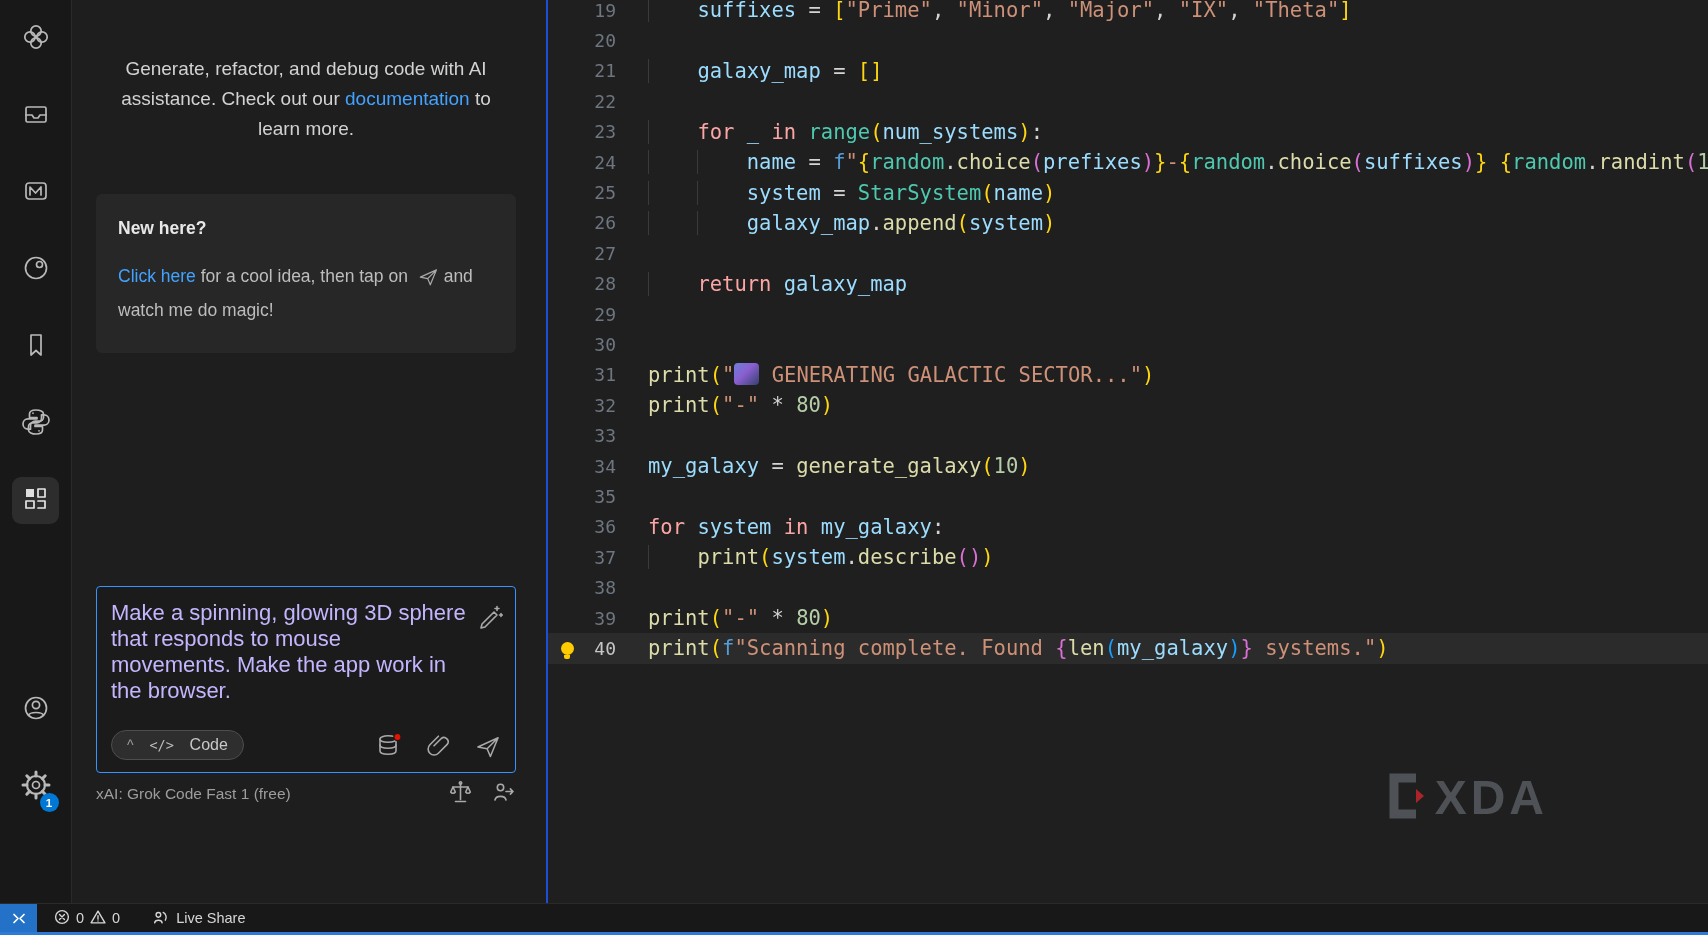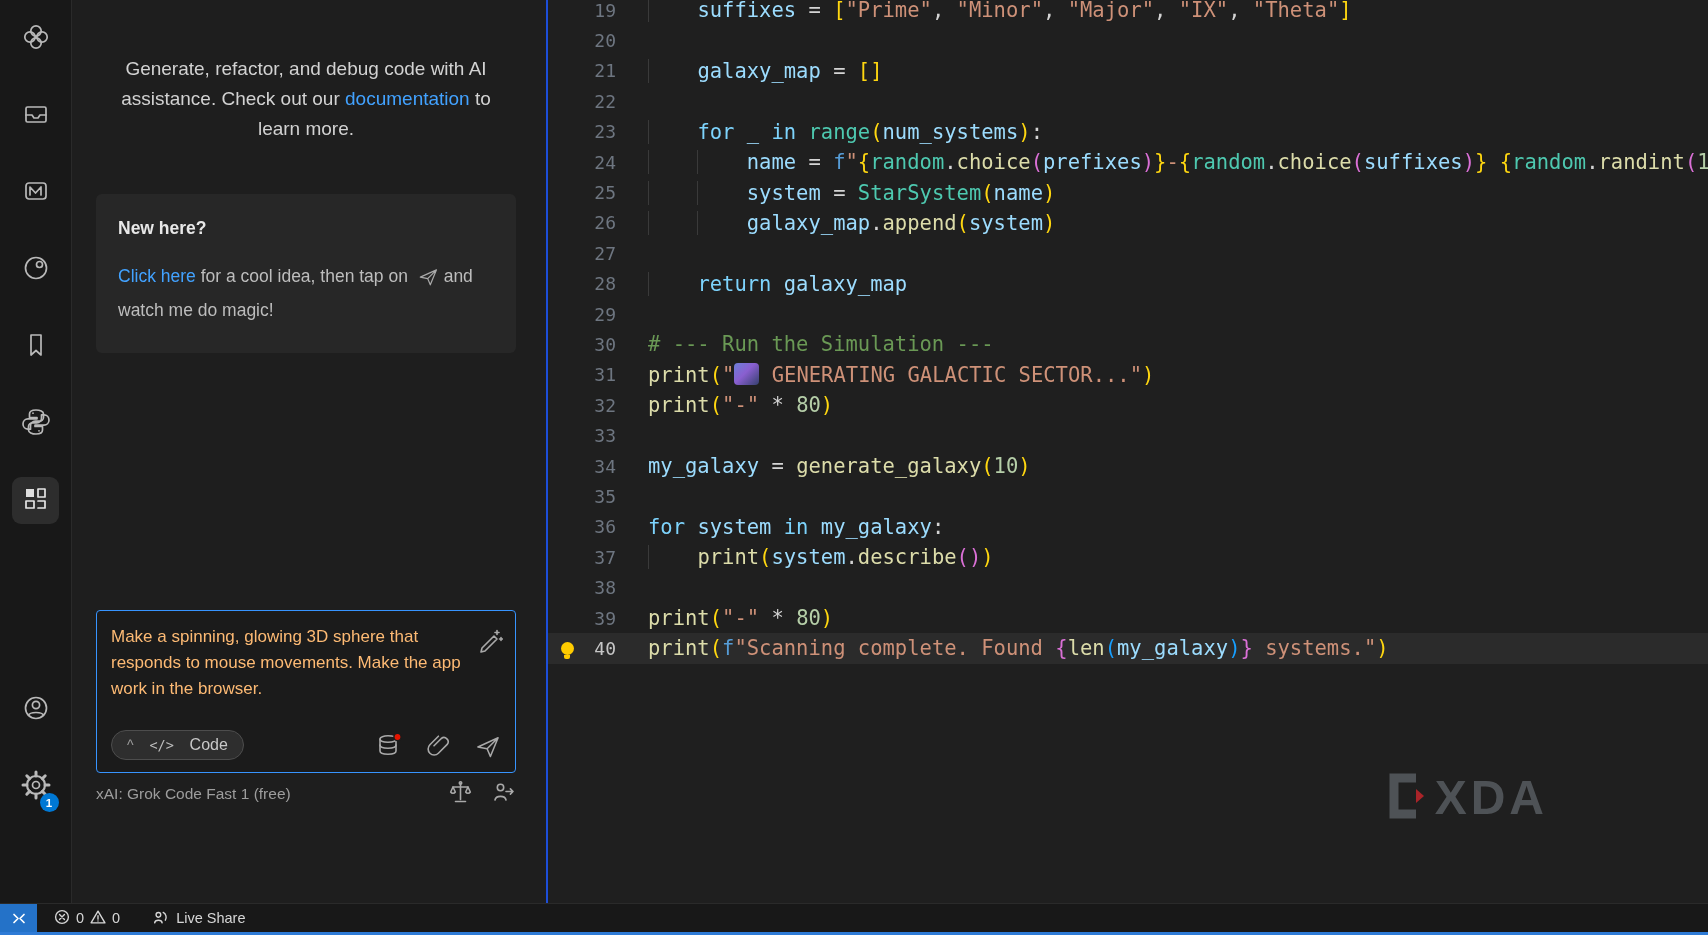--- a/index.html
+++ b/index.html
@@ -21,21 +21,21 @@
   .sidebar { width: 476px; flex: none; background: #1e1e1e; border-right: 2px solid #1d4ed8; display: flex; flex-direction: column; padding: 0 30px 0 24px; }
   .intro { margin: 54px auto 0; width: 372px; text-align: center; font-size: 19px; line-height: 30px; color: #d2d2d2; }
   a.link { color: #42a2ff; text-decoration: none; cursor: pointer; }
   .card { margin-top: 50px; background: #272727; border-radius: 6px; padding: 24px 22px 28px; }
   .card-title { font-size: 17.5px; font-weight: 700; color: #e8e8e8; }
   .card-body { margin-top: 22px; font-size: 17.5px; line-height: 30px; color: #bdbdbd; }
   .inline-icon { display: inline-block; vertical-align: -4px; margin-left: 4px; }
   .inline-icon svg, .gray-icon svg { stroke: #a9a9a9; fill: none; stroke-width: 1.6; stroke-linecap: round; stroke-linejoin: round; }
 
   .input-box { margin-top: auto; border: 1px solid #3794ff; border-radius: 4px; background: #1b1b1b; padding: 13px 14px 12px; position: relative; }
-  .input-text { font-size: 17px; line-height: 26px; color: #fdba74; width: 355px; min-height: 80px; cursor: text; }
+  .input-text { font-size: 22px; line-height: 26px; color: #c4b5fd; width: 355px; min-height: 80px; cursor: text; }
   .wand { position: absolute; top: 16px; right: 12px; cursor: pointer; }
   .input-toolbar { display: flex; align-items: center; margin-top: 26px; }
   .mode-pill { display: inline-flex; align-items: center; gap: 9px; background: #2e2e2e; border: 1px solid #4d4d4d; border-radius: 16px; padding: 5px 15px; color: #c8c8c8; font-size: 16px; cursor: pointer; }
   .mode-pill .caret { font-size: 14px; color: #9c9c9c; }
   .mode-pill .glyph { font-family: "DejaVu Sans Mono", monospace; font-size: 13.5px; color: #bdbdbd; }
   .toolbar-icons { margin-left: auto; display: flex; align-items: center; gap: 23px; }
   .tb-icon { cursor: pointer; position: relative; display: flex; }
   .model-row { display: flex; align-items: center; margin-top: 6px; margin-bottom: 94px; }
   .model-label { font-size: 15.5px; color: #9d9d9d; cursor: pointer; }
   .model-icons { margin-left: auto; display: flex; gap: 18px; }
@@ -60,21 +60,21 @@
   
   .status-bar { height: 29px; background: #181818; border-top: 1px solid #2a2a2a; display: flex; align-items: center; font-size: 14.5px; color: #d6d6d6; flex: none; }
   .remote { width: 37px; height: 100%; background: #2472c8; display: flex; align-items: center; justify-content: center; cursor: pointer; flex: none; }
   .sb-item { display: flex; align-items: center; gap: 6px; padding: 0 9px; height: 100%; cursor: pointer; }
   .sb-item svg { stroke: #d6d6d6; fill: none; stroke-width: 1.3; stroke-linecap: round; stroke-linejoin: round; }
   .problems { margin-left: 8px; }
   .live-share { margin-left: 14px; gap: 8px; }
   .bottom-strip { height: 3px; background: #2e7bd6; flex: none; }
 </style>
 <style>.tok.p{color:#d4d4d4}
-.tok.k{color:#7dd3fc}
+.tok.k{color:#fca5a5}
 .tok.f{color:#dcdcaa}
 .tok.v{color:#9cdcfe}
 .tok.s{color:#ce9178}
 .tok.n{color:#b5cea8}
 .tok.c{color:#6a9955}
 .tok.t{color:#4ec9b0}
 .tok.kb{color:#569cd6}
 .tok.b1{color:#ffd710}
 .tok.b2{color:#da70d6}
 .tok.b3{color:#179fff}
@@ -245,21 +245,21 @@
           <div class="code-line"><span class="glyph"></span><span class="lnum">20</span><span class="ltext"><span class="guide" style="left: 0px;"></span></span></div>
           <div class="code-line"><span class="glyph"></span><span class="lnum">21</span><span class="ltext"><span class="guide" style="left: 0px;"></span><span class="tok p">    </span><span class="tok v">galaxy_map</span><span class="tok p"> = </span><span class="tok b1">[]</span></span></div>
           <div class="code-line"><span class="glyph"></span><span class="lnum">22</span><span class="ltext"><span class="guide" style="left: 0px;"></span></span></div>
           <div class="code-line"><span class="glyph"></span><span class="lnum">23</span><span class="ltext"><span class="guide" style="left: 0px;"></span><span class="tok p">    </span><span class="tok k">for</span><span class="tok p"> </span><span class="tok v">_</span><span class="tok p"> </span><span class="tok k">in</span><span class="tok p"> </span><span class="tok t">range</span><span class="tok b1">(</span><span class="tok v">num_systems</span><span class="tok b1">)</span><span class="tok p">:</span></span></div>
           <div class="code-line"><span class="glyph"></span><span class="lnum">24</span><span class="ltext"><span class="guide" style="left: 0px;"></span><span class="guide" style="left: 49.4px;"></span><span class="tok p">        </span><span class="tok v">name</span><span class="tok p"> = </span><span class="tok kb">f</span><span class="tok s">"</span><span class="tok b1">{</span><span class="tok t">random</span><span class="tok p">.</span><span class="tok f">choice</span><span class="tok b2">(</span><span class="tok v">prefixes</span><span class="tok b2">)</span><span class="tok b1">}</span><span class="tok s">-</span><span class="tok b1">{</span><span class="tok t">random</span><span class="tok p">.</span><span class="tok f">choice</span><span class="tok b2">(</span><span class="tok v">suffixes</span><span class="tok b2">)</span><span class="tok b1">}</span><span class="tok s"> </span><span class="tok b1">{</span><span class="tok t">random</span><span class="tok p">.</span><span class="tok f">randint</span><span class="tok b2">(</span><span class="tok n">1</span></span></div>
           <div class="code-line"><span class="glyph"></span><span class="lnum">25</span><span class="ltext"><span class="guide" style="left: 0px;"></span><span class="guide" style="left: 49.4px;"></span><span class="tok p">        </span><span class="tok v">system</span><span class="tok p"> = </span><span class="tok t">StarSystem</span><span class="tok b1">(</span><span class="tok v">name</span><span class="tok b1">)</span></span></div>
           <div class="code-line"><span class="glyph"></span><span class="lnum">26</span><span class="ltext"><span class="guide" style="left: 0px;"></span><span class="guide" style="left: 49.4px;"></span><span class="tok p">        </span><span class="tok v">galaxy_map</span><span class="tok p">.</span><span class="tok f">append</span><span class="tok b1">(</span><span class="tok v">system</span><span class="tok b1">)</span></span></div>
           <div class="code-line"><span class="glyph"></span><span class="lnum">27</span><span class="ltext"><span class="guide" style="left: 0px;"></span></span></div>
           <div class="code-line"><span class="glyph"></span><span class="lnum">28</span><span class="ltext"><span class="guide" style="left: 0px;"></span><span class="tok p">    </span><span class="tok k">return</span><span class="tok p"> </span><span class="tok v">galaxy_map</span></span></div>
           <div class="code-line"><span class="glyph"></span><span class="lnum">29</span><span class="ltext"></span></div>
-          <div class="code-line"><span class="glyph"></span><span class="lnum">30</span><span class="ltext"><span class="tok c"># --- Run the Simulation ---</span></span></div>
+          <div class="code-line"><span class="glyph"></span><span class="lnum">30</span></div>
           <div class="code-line"><span class="glyph"></span><span class="lnum">31</span><span class="ltext"><span class="tok f">print</span><span class="tok b1">(</span><span class="tok s">"</span><span class="tok em">🌌</span><span class="tok s"> GENERATING GALACTIC SECTOR..."</span><span class="tok b1">)</span></span></div>
           <div class="code-line"><span class="glyph"></span><span class="lnum">32</span><span class="ltext"><span class="tok f">print</span><span class="tok b1">(</span><span class="tok s">"-"</span><span class="tok p"> * </span><span class="tok n">80</span><span class="tok b1">)</span></span></div>
           <div class="code-line"><span class="glyph"></span><span class="lnum">33</span><span class="ltext"></span></div>
           <div class="code-line"><span class="glyph"></span><span class="lnum">34</span><span class="ltext"><span class="tok v">my_galaxy</span><span class="tok p"> = </span><span class="tok f">generate_galaxy</span><span class="tok b1">(</span><span class="tok n">10</span><span class="tok b1">)</span></span></div>
           <div class="code-line"><span class="glyph"></span><span class="lnum">35</span><span class="ltext"></span></div>
           <div class="code-line"><span class="glyph"></span><span class="lnum">36</span><span class="ltext"><span class="tok k">for</span><span class="tok p"> </span><span class="tok v">system</span><span class="tok p"> </span><span class="tok k">in</span><span class="tok p"> </span><span class="tok v">my_galaxy</span><span class="tok p">:</span></span></div>
           <div class="code-line"><span class="glyph"></span><span class="lnum">37</span><span class="ltext"><span class="guide" style="left: 0px;"></span><span class="tok p">    </span><span class="tok f">print</span><span class="tok b1">(</span><span class="tok v">system</span><span class="tok p">.</span><span class="tok f">describe</span><span class="tok b2">(</span><span class="tok b2">)</span><span class="tok b1">)</span></span></div>
           <div class="code-line"><span class="glyph"></span><span class="lnum">38</span><span class="ltext"></span></div>
           <div class="code-line"><span class="glyph"></span><span class="lnum">39</span><span class="ltext"><span class="tok f">print</span><span class="tok b1">(</span><span class="tok s">"-"</span><span class="tok p"> * </span><span class="tok n">80</span><span class="tok b1">)</span></span></div>
           <div class="code-line active"><span class="glyph"><span class="bulb"></span></span><span class="lnum">40</span><span class="ltext"><span class="tok f">print</span><span class="tok b1">(</span><span class="tok kb">f</span><span class="tok s">"Scanning complete. Found </span><span class="tok b2">{</span><span class="tok f">len</span><span class="tok b3">(</span><span class="tok v">my_galaxy</span><span class="tok b3">)</span><span class="tok b2">}</span><span class="tok s"> systems."</span><span class="tok b1">)</span></span></div>

